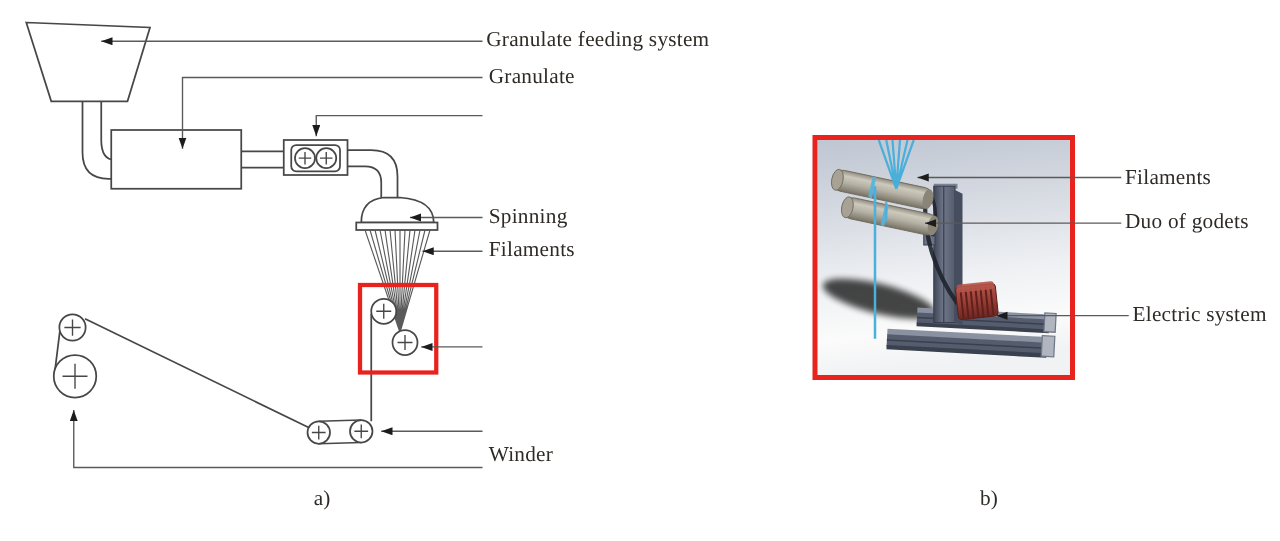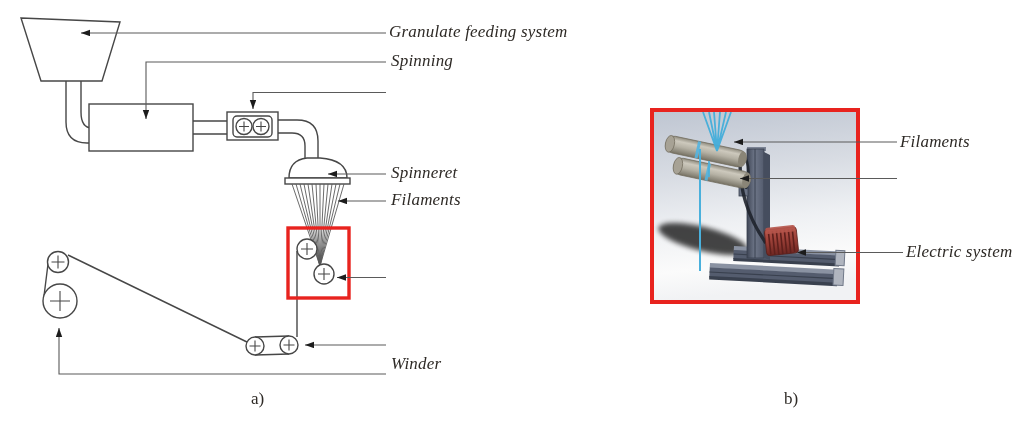--- a/index.html
+++ b/index.html
@@ -3,21 +3,21 @@
 <meta charset="utf-8">
 <style>
   html,body{margin:0;padding:0;background:#fff;}
   .stage{
     position:relative;width:1024px;height:433px;background:#ffffff;
     font-family:"Liberation Serif","DejaVu Serif",serif;overflow:hidden;
   }
   .stage svg{position:absolute;left:0;top:0;}
   .lbl{
     position:absolute;font-size:17px;line-height:1.2;color:#2e2a26;
-    letter-spacing:.2px;white-space:nowrap;font-style:italic;
+    letter-spacing:.2px;white-space:nowrap;
   }
   .cap{
     position:absolute;font-size:17px;color:#2e2a26;white-space:nowrap;
   }
 </style>
 </head>
 <body>
 
 <div class="stage">
 
@@ -203,24 +203,25 @@
 
       <g stroke="#5a5a5a" stroke-width="1.1" fill="none">
         <path d="M897,142 L734,142" marker-end="url(#arr)"></path>
         <path d="M897,178.5 L740,178.5" marker-end="url(#arr)"></path>
         <path d="M903,252.5 L797,252.5" marker-end="url(#arr)"></path>
       </g>
     </g>
   </svg>
 
   <span class="lbl" style="left:389px;top:22px">Granulate feeding system</span>
-  <span class="lbl" style="left:391px;top:51px">Spinning</span>
-  <span class="lbl" style="left:391px;top:163px">Spinneret</span>
+  <span class="lbl" style="left:391px;top:51px">Granulate</span>
+  <span class="lbl" style="left:391px;top:163px">Spinning</span>
   <span class="lbl" style="left:391px;top:190px">Filaments</span>
   <span class="lbl" style="left:391px;top:354px">Winder</span>
 
   <span class="lbl" style="left:900px;top:132px">Filaments</span>
+  <span class="lbl" style="left:900px;top:167px">Duo of godets</span>
   <span class="lbl" style="left:906px;top:242px">Electric system</span>
 
   <span class="cap" style="left:251px;top:389px">a)</span>
   <span class="cap" style="left:784px;top:389px">b)</span>
 
 </div>
 
 </body></html>

